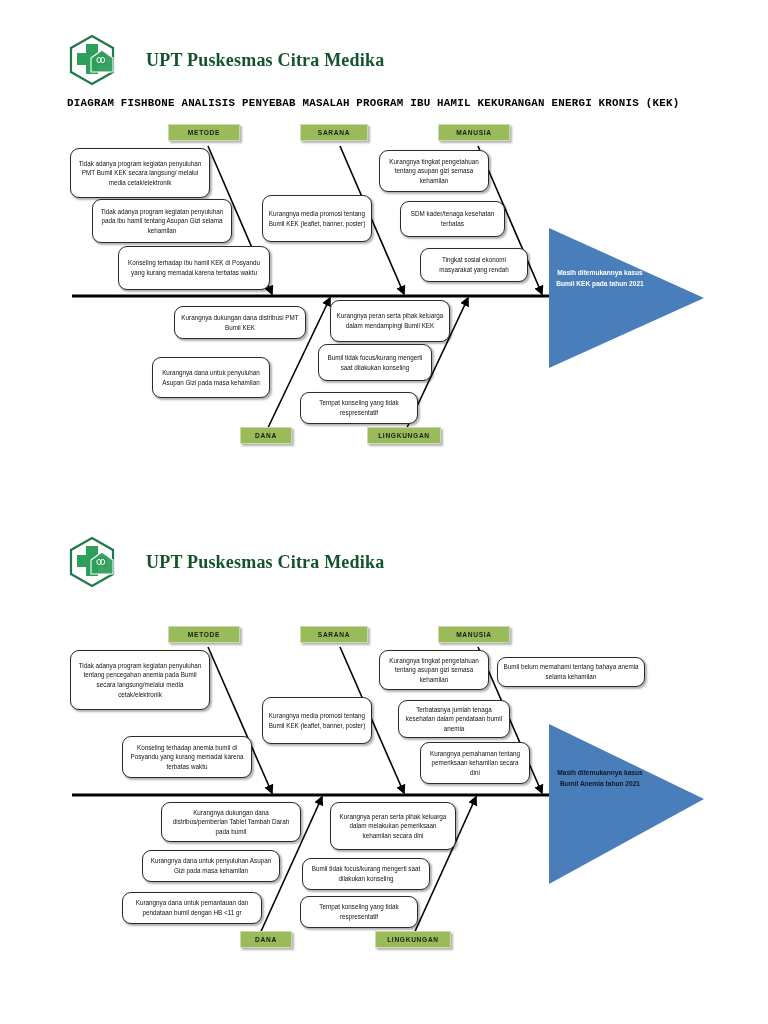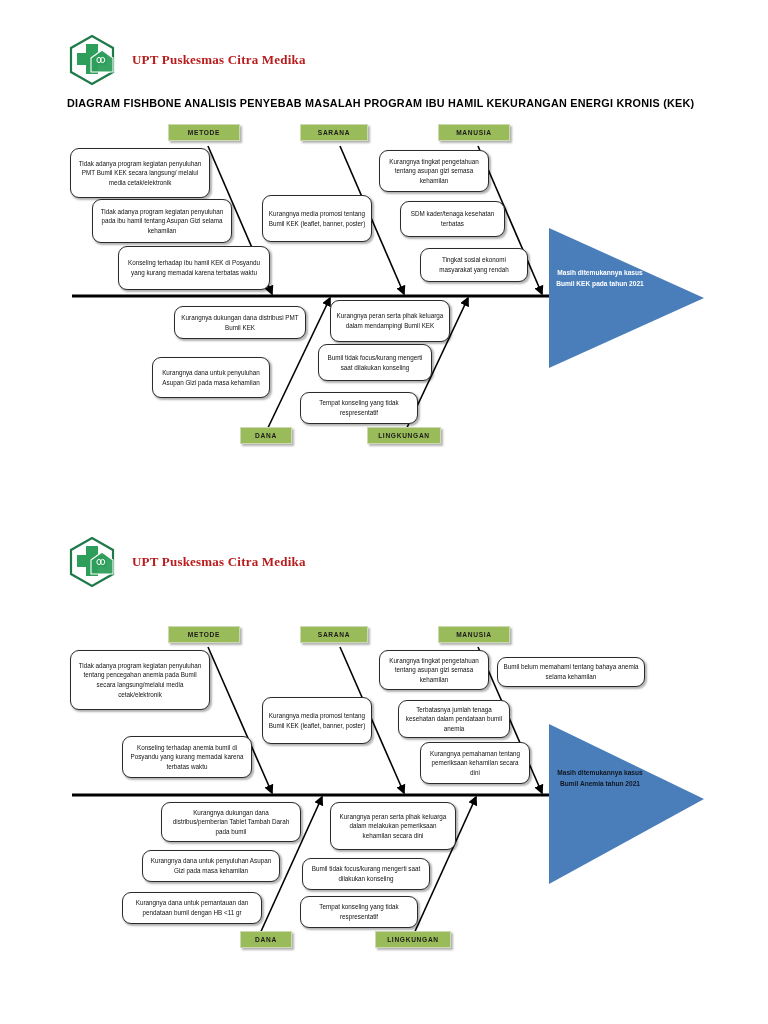--- a/index.html
+++ b/index.html
@@ -13,31 +13,31 @@
 
   
   .diagram { position: absolute; left: 0; width: 768px; }
   #diagram-1 { top: 0; height: 500px; }
   #diagram-2 { top: 502px; height: 500px; }
 
   
   .brand { position: absolute; left: 66px; top: 34px; display: flex; align-items: center; }
   .brand-logo { width: 52px; height: 52px; flex: 0 0 52px; }
   .brand-text {
-    margin-left: 14px;
+    margin-left: 28px;
     font-family: "Liberation Serif", serif;
     font-weight: bold;
-    font-size: 13px;
-    color: #b91c1c;
+    font-size: 18px;
+    color: #14532d;
     letter-spacing: .2px;
     white-space: nowrap;
   }
   .doc-title {
     position: absolute; left: 67px; top: 97px;
-    font-family: Liberation Sans, sans-serif;
+    font-family: Liberation Mono, monospace;
     font-weight: bold;
     font-size: 10.8px;
     color: #000;
     letter-spacing: .25px;
     white-space: nowrap;
   }
 
   
   .bones { position: absolute; left: 0; top: 0; width: 768px; height: 500px; }
 

